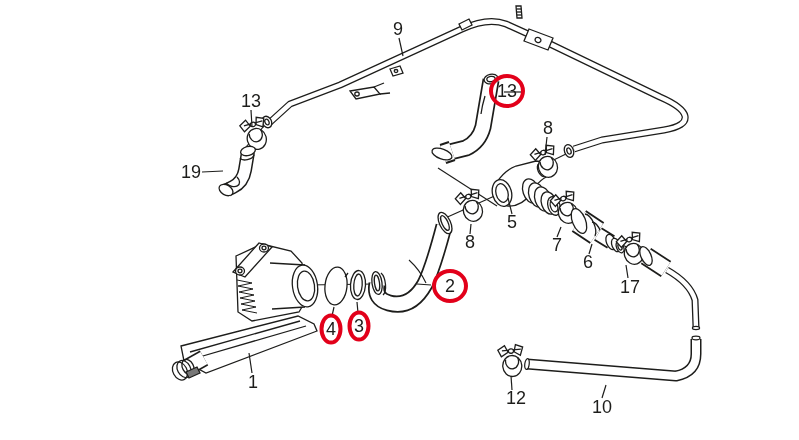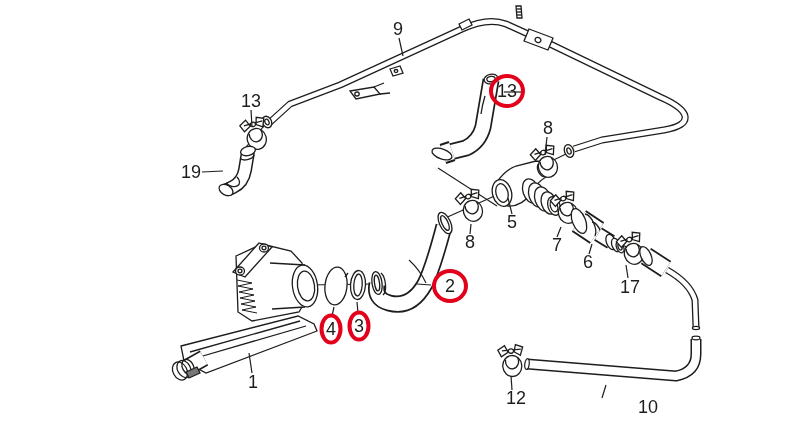--- a/index.html
+++ b/index.html
@@ -222,15 +222,15 @@
       <div class="part-label" style="left: 512px; top: 222px;">5</div>
       <div class="part-label" style="left: 470px; top: 242px;">8</div>
       <div class="part-label" style="left: 557px; top: 245px;">7</div>
       <div class="part-label" style="left: 588px; top: 262px;">6</div>
       <div class="part-label" style="left: 630px; top: 287px;">17</div>
       <div class="part-label ring-large" style="left: 450px; top: 286px; border-color: rgb(226, 0, 26);">2</div>
       <div class="part-label ring-small" style="left: 331px; top: 329px; border-color: rgb(226, 0, 26);">4</div>
       <div class="part-label ring-small" style="left: 359px; top: 326px; border-color: rgb(226, 0, 26);">3</div>
       <div class="part-label" style="left: 253px; top: 382px;">1</div>
       <div class="part-label" style="left: 516px; top: 398px;">12</div>
-      <div class="part-label" style="left: 602px; top: 407px; margin-left: 46px;">10</div>
+      <div class="part-label" style="left: 602px; top: 407px;">10</div>
     </div>
 </div>
 
 </body></html>

